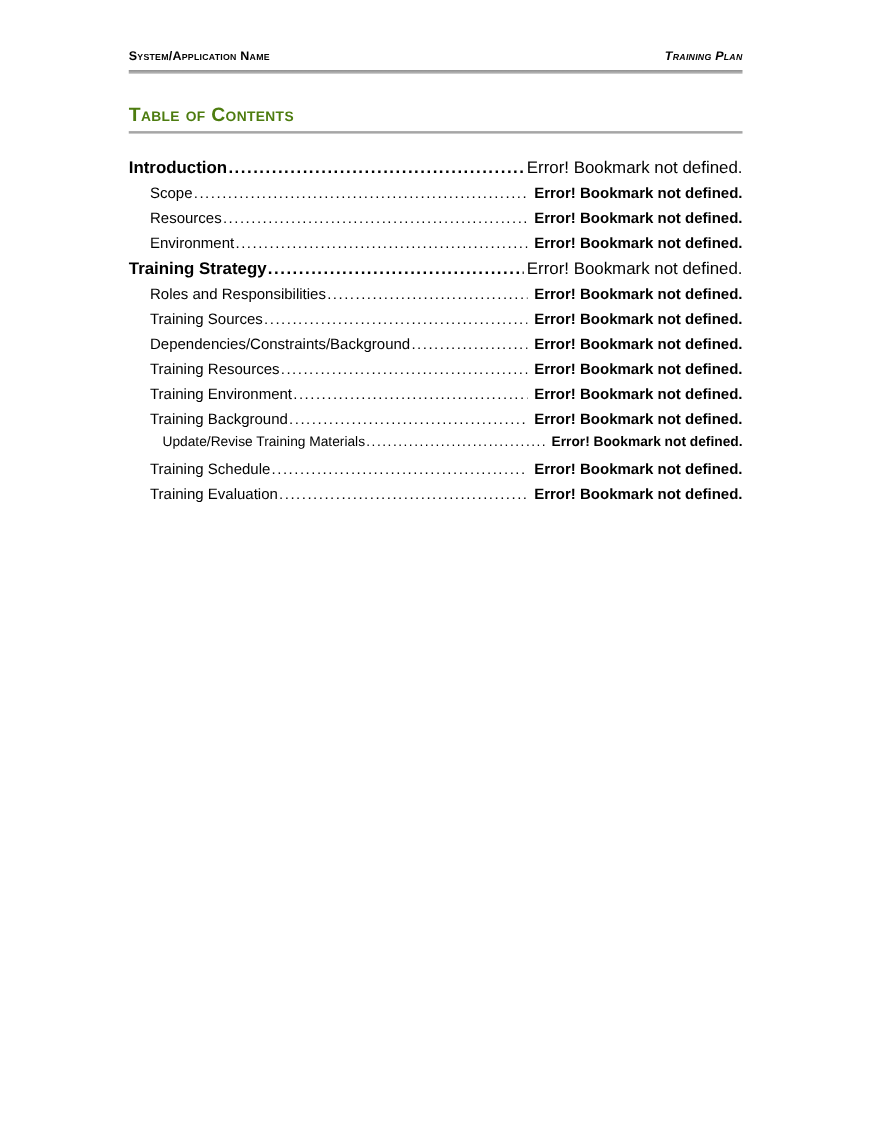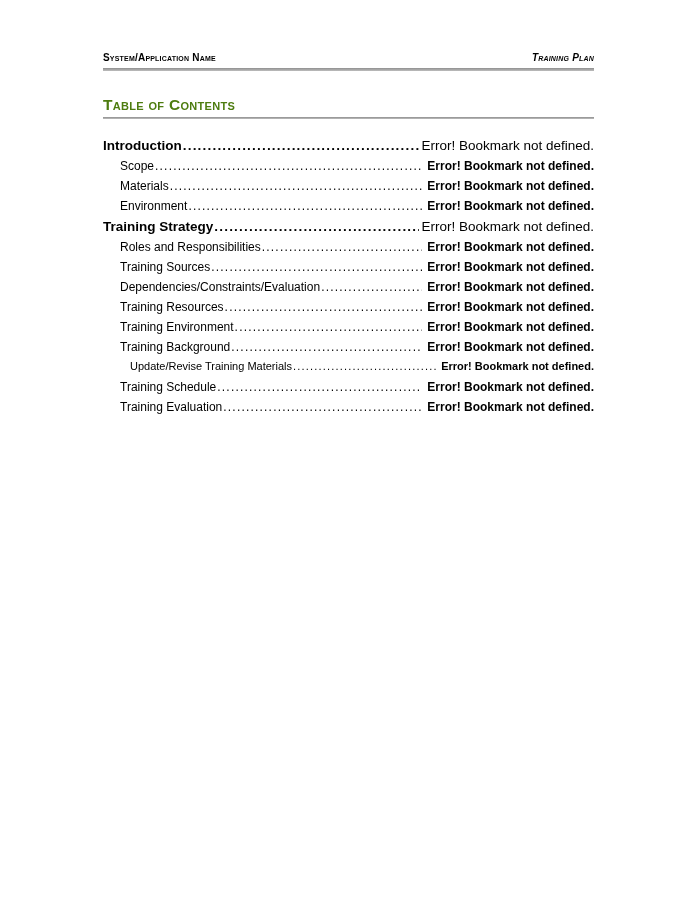--- a/index.html
+++ b/index.html
@@ -24,21 +24,20 @@
     justify-content: space-between;
     align-items: baseline;
     font-size: 10px;
     font-weight: bold;
     font-variant: small-caps;
     letter-spacing: 0.2px;
     line-height: 12px;
   }
   .doc-header .right {
     font-style: italic;
-    margin-top: 12px;
   }
   .rule {
     height: 2.5px;
     background: linear-gradient(#8f8f8f, #bdbdbd);
     margin-top: 4px;
   }
   
   .toc-title {
     margin-top: 25px;
     font-size: 15.5px;
@@ -112,21 +111,21 @@
         <span class="toc-label">Introduction</span>
         <span class="toc-leader">............................................................................................................................................................................................................................</span>
         <span class="toc-error">Error! Bookmark not defined.</span>
       </div>
       <div class="toc-row lvl2">
         <span class="toc-label">Scope</span>
         <span class="toc-leader">............................................................................................................................................................................................................................</span>
         <span class="toc-error">Error! Bookmark not defined.</span>
       </div>
       <div class="toc-row lvl2">
-        <span class="toc-label">Materials</span>
+        <span class="toc-label">Resources</span>
         <span class="toc-leader">............................................................................................................................................................................................................................</span>
         <span class="toc-error">Error! Bookmark not defined.</span>
       </div>
       <div class="toc-row lvl2">
         <span class="toc-label">Environment</span>
         <span class="toc-leader">............................................................................................................................................................................................................................</span>
         <span class="toc-error">Error! Bookmark not defined.</span>
       </div>
       <div class="toc-row lvl1">
         <span class="toc-label">Training Strategy</span>
@@ -137,21 +136,21 @@
         <span class="toc-label">Roles and Responsibilities</span>
         <span class="toc-leader">............................................................................................................................................................................................................................</span>
         <span class="toc-error">Error! Bookmark not defined.</span>
       </div>
       <div class="toc-row lvl2">
         <span class="toc-label">Training Sources</span>
         <span class="toc-leader">............................................................................................................................................................................................................................</span>
         <span class="toc-error">Error! Bookmark not defined.</span>
       </div>
       <div class="toc-row lvl2">
-        <span class="toc-label">Dependencies/Constraints/Evaluation</span>
+        <span class="toc-label">Dependencies/Constraints/Background</span>
         <span class="toc-leader">............................................................................................................................................................................................................................</span>
         <span class="toc-error">Error! Bookmark not defined.</span>
       </div>
       <div class="toc-row lvl2">
         <span class="toc-label">Training Resources</span>
         <span class="toc-leader">............................................................................................................................................................................................................................</span>
         <span class="toc-error">Error! Bookmark not defined.</span>
       </div>
       <div class="toc-row lvl2">
         <span class="toc-label">Training Environment</span>

